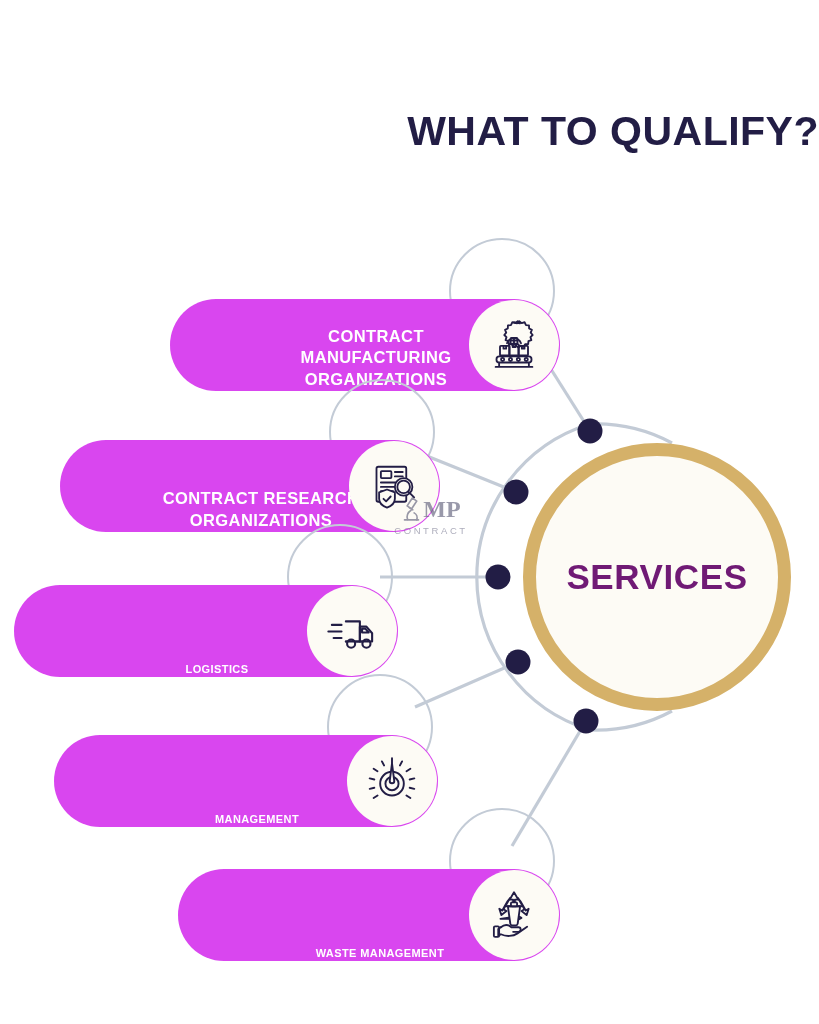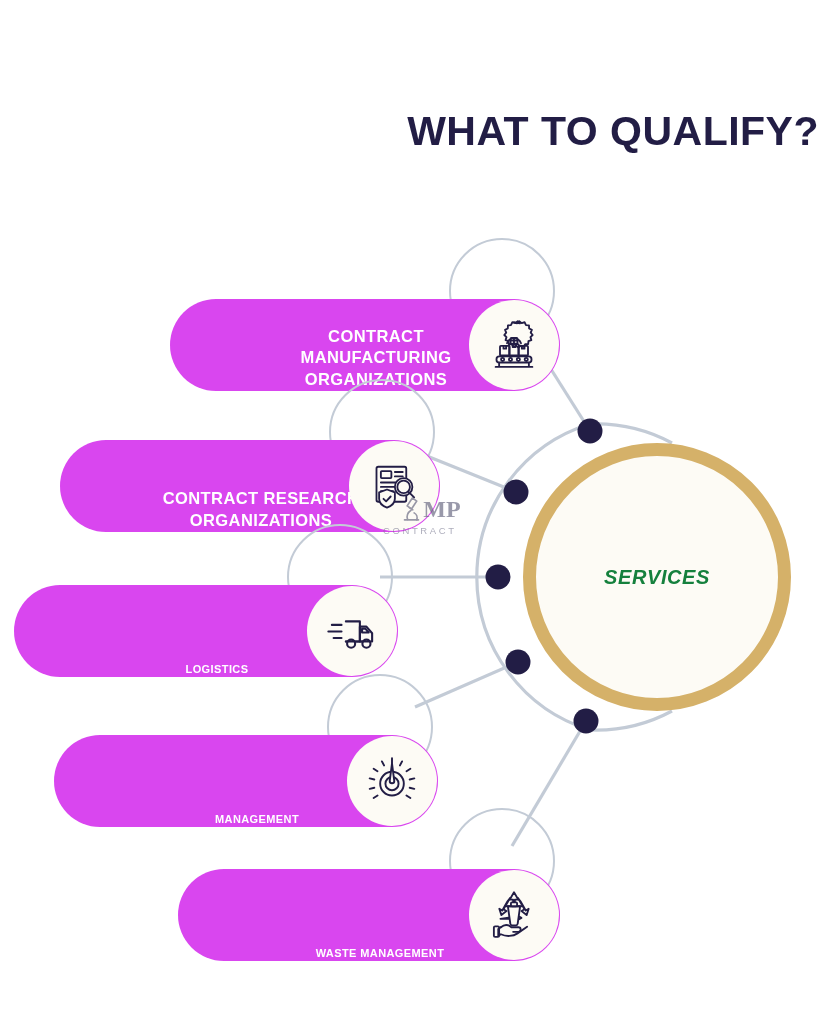--- a/index.html
+++ b/index.html
@@ -80,34 +80,33 @@
     left:523px;top:443px;
     width:268px;height:268px;
     border-radius:50%;
     background:#FDFBF5;
     border:13px solid #D5B169;
     box-sizing:border-box;
     display:flex;align-items:center;justify-content:center;
     z-index:4;
   }
   #hub-label{
-    color:#15803d;
-    font-weight:bold;
-    font-size:20px;
+    color:#701a75;
+    font-weight:bold;
+    font-size:35px;
     letter-spacing:.6px;
     font-family:"Liberation Sans",sans-serif;
-    font-style:italic;
   }
 
   
   #watermark{
     position:absolute;
     left:383px;top:495px;
     width:96px;
-    text-align:left;
+    text-align:center;
     z-index:3;
     opacity:.62;
     user-select:none;
   }
   #wm-row{display:flex;align-items:center;justify-content:center;gap:1px;}
   #wm-mark{width:21px;height:27px;display:block;}
   #wm-text{
     font-family:"Liberation Serif",serif;
     font-size:24px;
     font-weight:bold;

